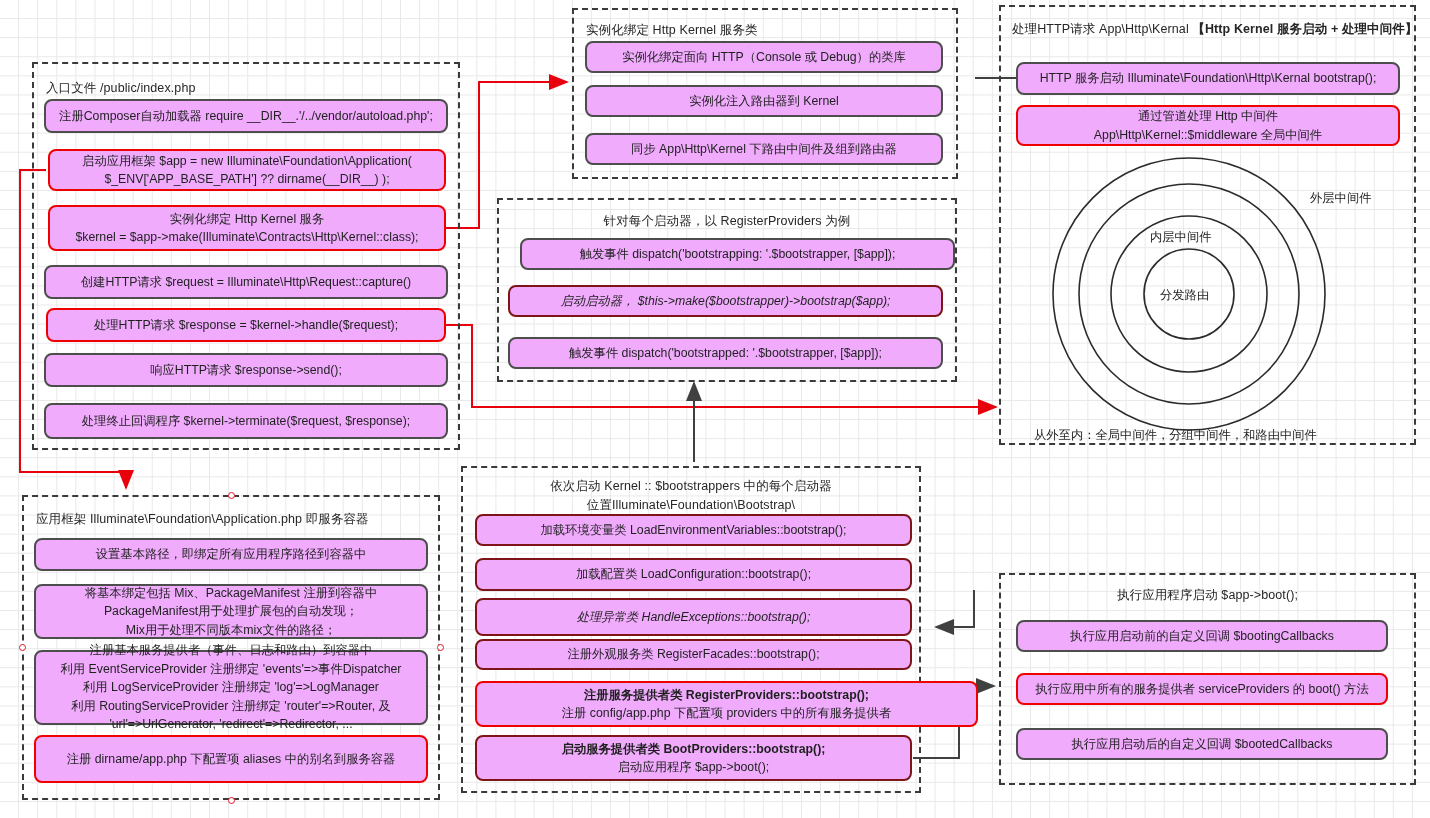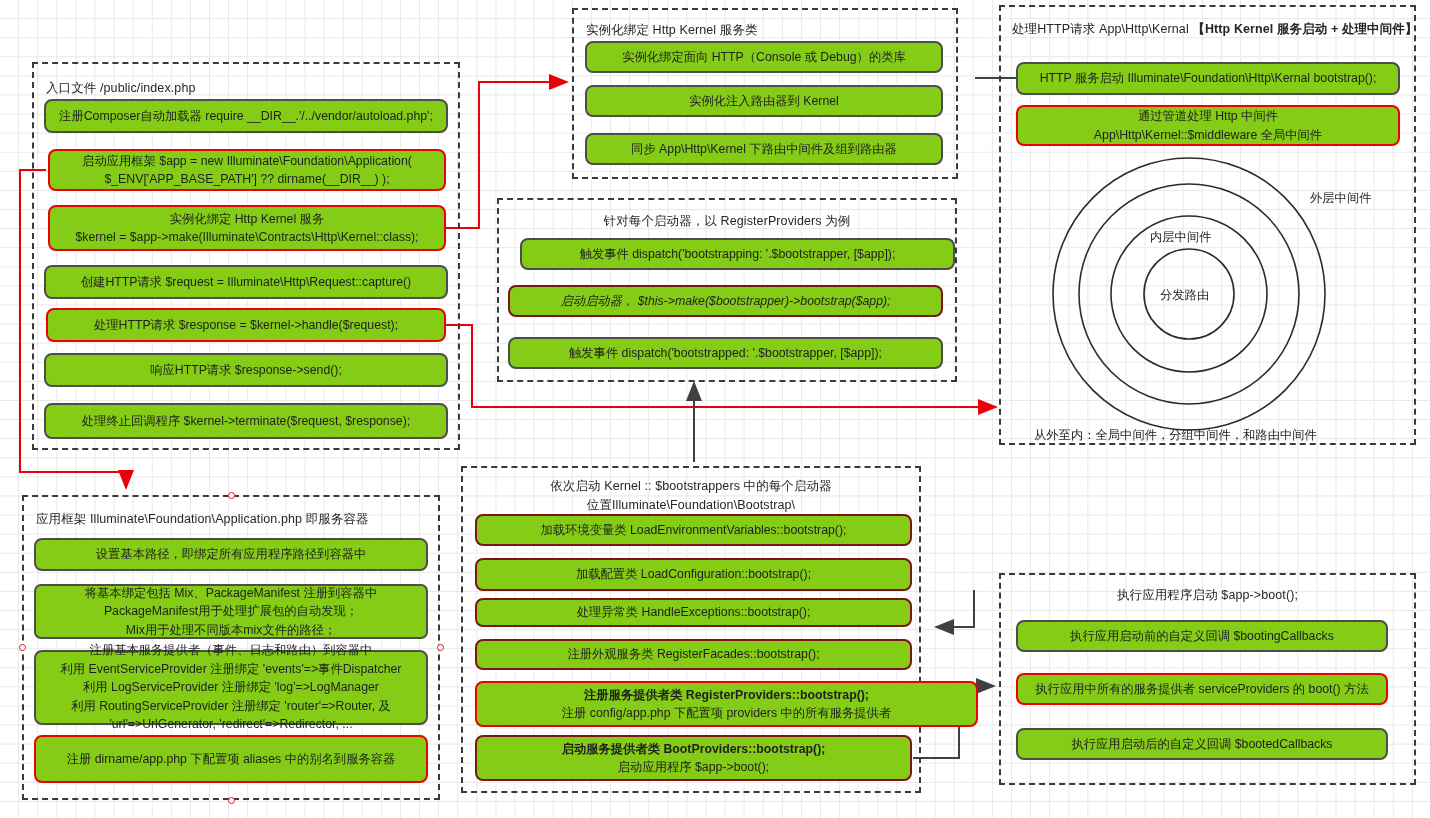--- a/index.html
+++ b/index.html
@@ -36,21 +36,21 @@
     letter-spacing:.1px;
   }
   .panel-title.center{width:100%;text-align:center;left:0;}
   .panel-title.left{left:12px;}
 
   .box{
     position:absolute;
     box-sizing:border-box;
     border:2px solid #4d4d4d;
     border-radius:8px;
-    background:#84cc16;
+    background:#f0abfc;
     display:flex;
     align-items:center;
     justify-content:center;
     text-align:center;
     font-size:12.3px;
     color:#1f1f1f;
     line-height:1.5;
     padding:2px 8px;
     white-space:pre-line;
   }
@@ -163,37 +163,37 @@
 <div class="note" style="left:1034px;top:427px;">从外至内：全局中间件，分组中间件，和路由中间件</div>
 
 <div class="panel" style="left:22px;top:495px;width:418px;height:305px;">
   <div class="panel-title left" style="top:14px;">应用框架 Illuminate\Foundation\Application.php  即服务容器</div>
 </div>
 <div class="handle" style="left:228px;top:492px;"></div>
 <div class="handle" style="left:19px;top:644px;"></div>
 <div class="handle" style="left:437px;top:644px;"></div>
 <div class="handle" style="left:228px;top:797px;"></div>
 <div class="box" style="left:34px;top:538px;width:394px;height:33px;">设置基本路径，即绑定所有应用程序路径到容器中</div>
-<div class="box" style="left:34px;top:584px;width:394px;height:55px;border-radius:7px;">将基本绑定包括 Mix、PackageManifest 注册到容器中
+<div class="box" style="left:34px;top:584px;width:394px;height:55px;">将基本绑定包括 Mix、PackageManifest 注册到容器中
 PackageManifest用于处理扩展包的自动发现；
 Mix用于处理不同版本mix文件的路径；</div>
 <div class="box" style="left:34px;top:650px;width:394px;height:75px;">注册基本服务提供者（事件、日志和路由）到容器中
 利用 EventServiceProvider 注册绑定 'events'=&gt;事件Dispatcher
 利用 LogServiceProvider 注册绑定 'log'=&gt;LogManager
 利用 RoutingServiceProvider 注册绑定 'router'=&gt;Router, 及
 'url'=&gt;UrlGenerator, 'redirect'=&gt;Redirector, ...</div>
 <div class="box red" style="left:34px;top:735px;width:394px;height:48px;">注册 dirname/app.php 下配置项 aliases 中的别名到服务容器</div>
 
 <div class="panel" style="left:461px;top:466px;width:460px;height:327px;">
   <div class="panel-title center" style="top:9px;white-space:pre-line;line-height:1.5;">依次启动 Kernel :: $bootstrappers 中的每个启动器
 位置Illuminate\Foundation\Bootstrap\</div>
 </div>
 <div class="box darkred" style="left:475px;top:514px;width:437px;height:32px;">加载环境变量类 LoadEnvironmentVariables::bootstrap();</div>
 <div class="box darkred" style="left:475px;top:558px;width:437px;height:33px;">加载配置类 LoadConfiguration::bootstrap();</div>
-<div class="box darkred" style="left:475px;top:598px;width:437px;height:29px;">处理异常类 HandleExceptions::bootstrap();</div>
+<div class="box darkred" style="left:475px;top:598px;width:437px;height:38px;font-style:italic;">处理异常类 HandleExceptions::bootstrap();</div>
 <div class="box darkred" style="left:475px;top:639px;width:437px;height:31px;">注册外观服务类 RegisterFacades::bootstrap();</div>
 <div class="box red" style="left:475px;top:681px;width:503px;height:46px;flex-direction:column;">
   <b>注册服务提供者类 RegisterProviders::bootstrap();</b>
   <span>注册 config/app.php 下配置项 providers 中的所有服务提供者</span>
 </div>
 <div class="box darkred" style="left:475px;top:735px;width:437px;height:46px;flex-direction:column;padding-left:8px;">
   <b>启动服务提供者类 BootProviders::bootstrap();</b>
   <span>启动应用程序 $app-&gt;boot();</span>
 </div>
 

